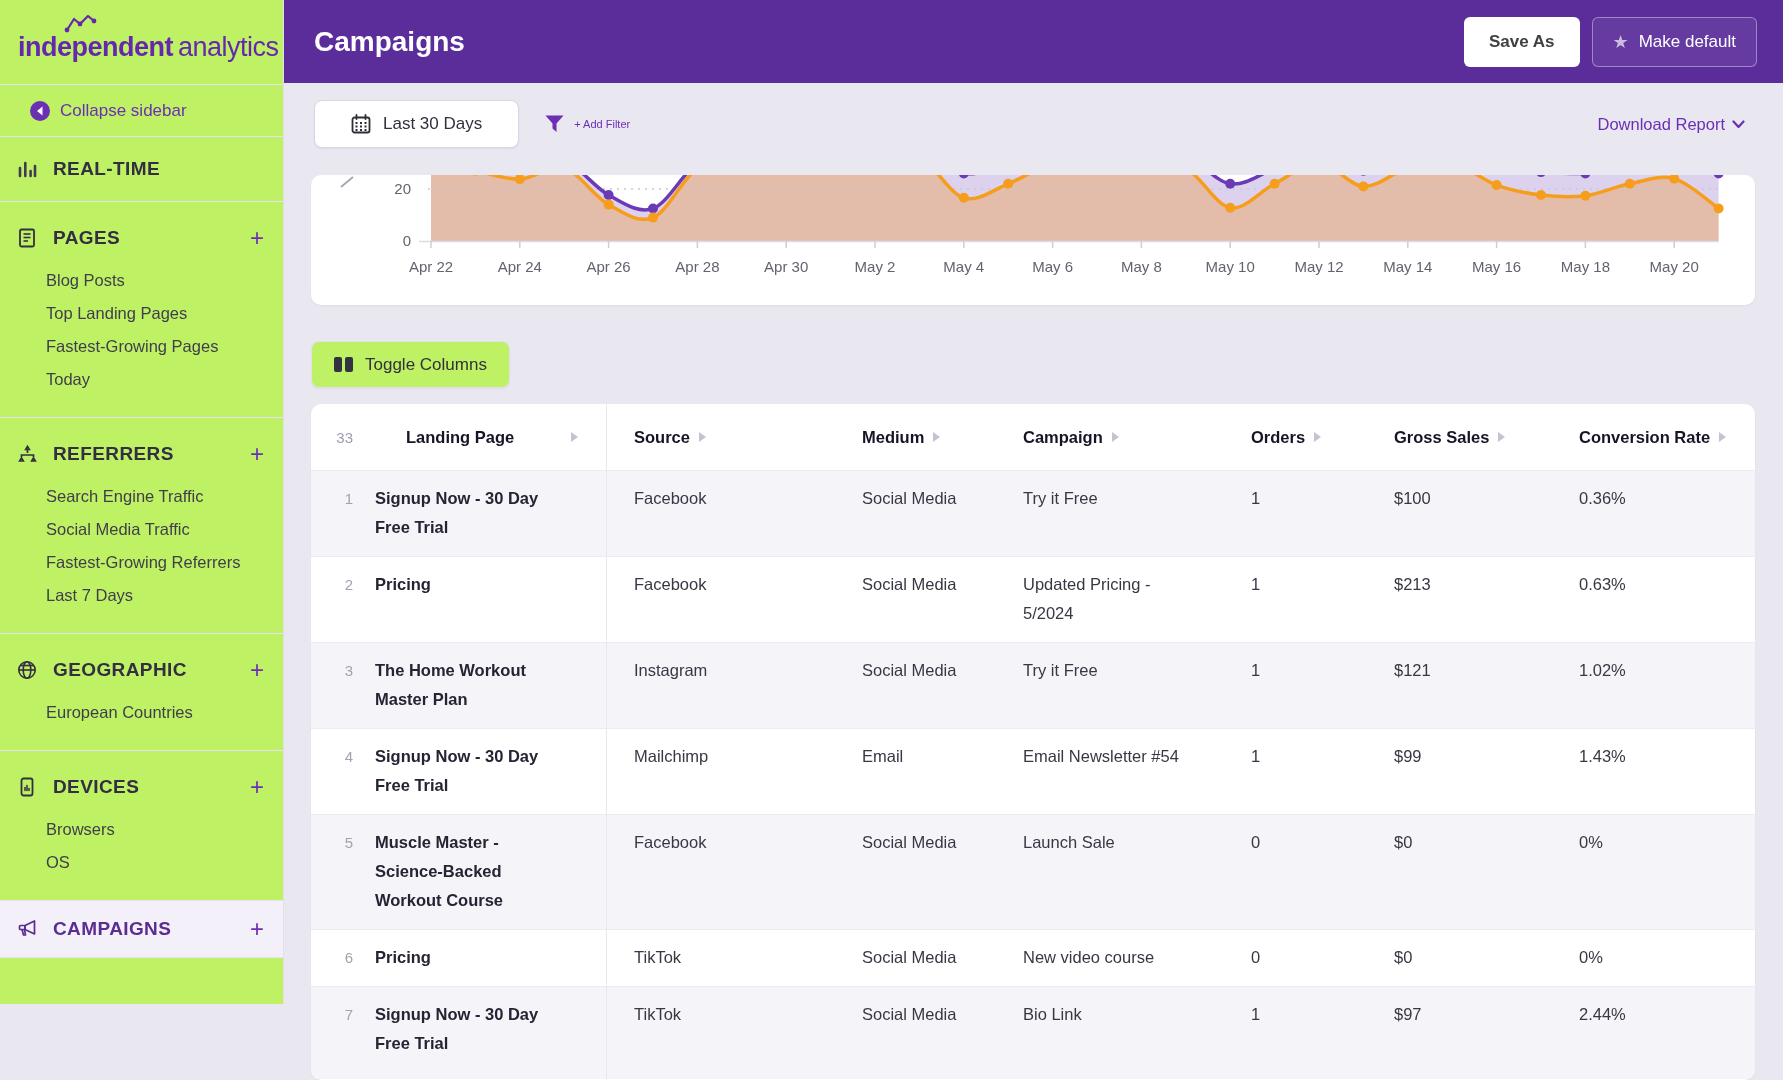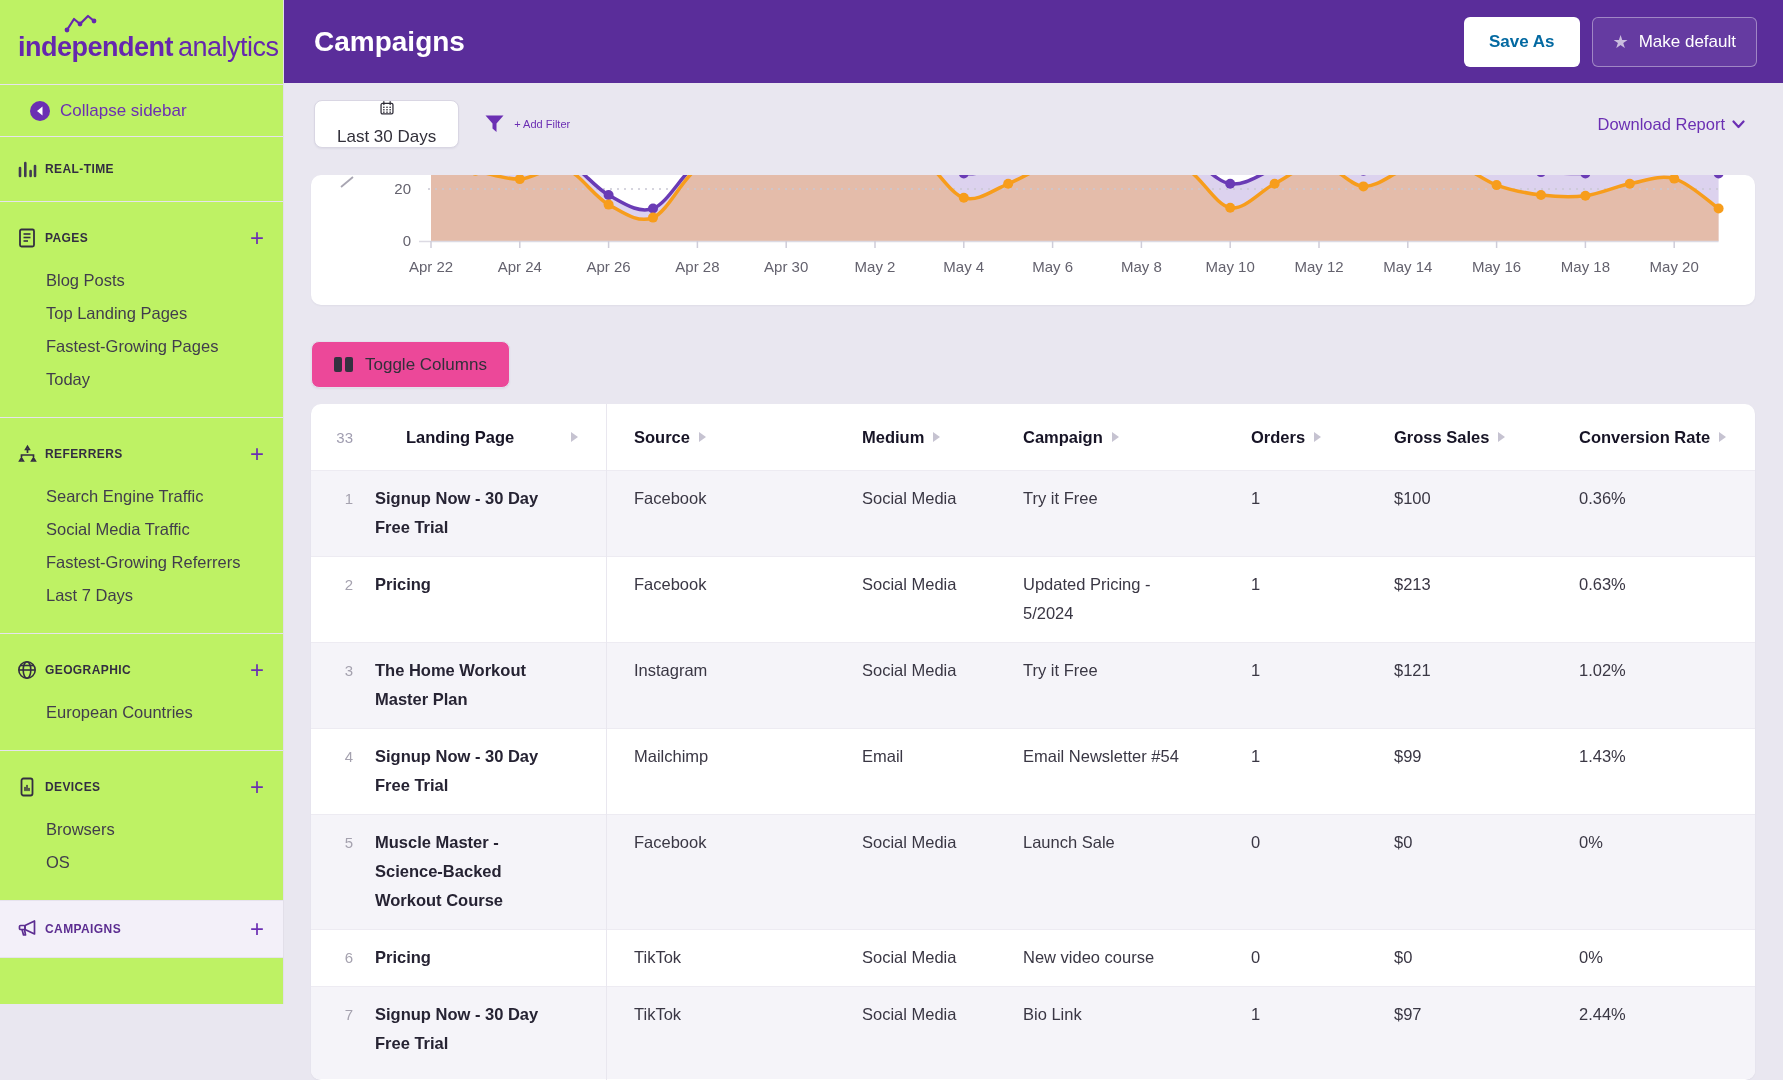--- a/index.html
+++ b/index.html
@@ -19,60 +19,60 @@
 
   .collapse-row { height:52px; border-bottom:1px solid #e6e3ee; display:flex;
                   align-items:center; padding-left:29px; cursor:pointer; }
   .collapse-row .txt { color:#6b2fb3; font-size:17px; margin-left:9px; }
 
   .side-section { padding:18px 0 21px 0; border-bottom:1px solid #e6e3ee; }
   .side-section.plain { padding:14px 0; }
   .side-head { height:36px; display:flex; align-items:center; padding:0 19px 0 15px;
                cursor:pointer; position:relative; }
   .side-head .s-icon { width:24px; display:flex; justify-content:center; }
-  .side-head .s-label { font-size:12px; font-weight:700; color:#332e41;
-                        letter-spacing:0.4px; margin-left:6px; }
+  .side-head .s-label { font-size:19px; font-weight:700; color:#332e41;
+                        letter-spacing:0.4px; margin-left:14px; }
   .side-head .s-add { margin-left:auto; color:#6b2fb3; font-size:24px; font-weight:400;
                       line-height:20px; cursor:pointer; }
   .side-list { margin-top:8px; }
   .side-item { height:33px; display:flex; align-items:center; padding-left:46px;
                font-size:16.5px; color:#413d4c; cursor:pointer; }
   .side-section.active-sec { padding:0; }
   .side-section.active-sec .side-head { height:56px; background:#f3f0f9; }
   .side-section.active-sec .s-label { color:#5c2d91; }
 
   
   .main { flex:1; display:flex; flex-direction:column; height:1080px; }
   .topbar { height:83px; background:#5a2d9a; display:flex; align-items:center;
             padding:0 27px 0 30px; }
   .topbar h1 { color:#ffffff; font-size:28px; font-weight:700; }
   .topbar .spacer { flex:1; }
-  .btn-saveas { background:#ffffff; color:#0369a1; font-size:17px; font-weight:700;
+  .btn-saveas { background:#ffffff; color:#404040; font-size:17px; font-weight:700;
                 border:none; border-radius:6px; padding:15px 25px; cursor:pointer; }
   .btn-default { background:rgba(255,255,255,0.07); color:#ffffff; font-size:17px;
                  border:1px solid rgba(255,255,255,0.38); border-radius:6px;
                  padding:14px 20px; margin-left:12px; cursor:pointer;
                  display:flex; align-items:center; gap:10px; }
   .btn-default .star { color:#cabdde; font-size:18px; line-height:1; }
 
   .filter-bar { height:82px; display:flex; align-items:center; padding:0 39px 0 30px; }
   .btn-date { background:#ffffff; border:1px solid #d9d6e3; border-radius:8px;
-              height:48px; padding:0 22px; display:flex; align-items:center; gap:12px;
+              height:48px; padding:0 36px; display:flex; align-items:center; gap:12px;
               font-size:17px; color:#32303a; cursor:pointer;
-              box-shadow:0 1px 2px rgba(40,30,80,0.06);flex-direction:column; }
+              box-shadow:0 1px 2px rgba(40,30,80,0.06); }
   .add-filter { display:flex; align-items:center; gap:10px; margin-left:26px;
                 color:#6b2fb3; font-size:11px; cursor:pointer; }
   .dl-report { margin-left:auto; display:flex; align-items:center; gap:7px;
                color:#6b2fb3; font-size:16.5px; cursor:pointer; }
 
   .chart-card { margin:10px 29px 0 27px; height:130px; background:#ffffff;
                 border-radius:10px; overflow:hidden; box-shadow:0 1px 2px rgba(40,30,80,0.05); }
 
   .toolbar-row { margin:36px 29px 0 27px; }
-  .btn-toggle { background:#ec4899; border:1px solid #e3e0ec; border-radius:8px;
+  .btn-toggle { background:#bef264; border:1px solid #e3e0ec; border-radius:8px;
                 height:47px; padding:0 22px; display:flex; align-items:center; gap:12px;
                 font-size:17px; color:#32303a; cursor:pointer;
                 box-shadow:0 1px 2px rgba(40,30,80,0.06); }
   .col-ico { display:flex; gap:3px; }
   .col-ico i { width:8px; height:15px; background:#343140; border-radius:2px; }
 
   .table-card { margin:16px 29px 0 27px; background:#ffffff; border-radius:10px;
                 position:relative; flex:1; box-shadow:0 1px 2px rgba(40,30,80,0.05);
                 overflow:hidden; }
   .v-divider { position:absolute; left:295px; top:0; bottom:0; width:1px;

